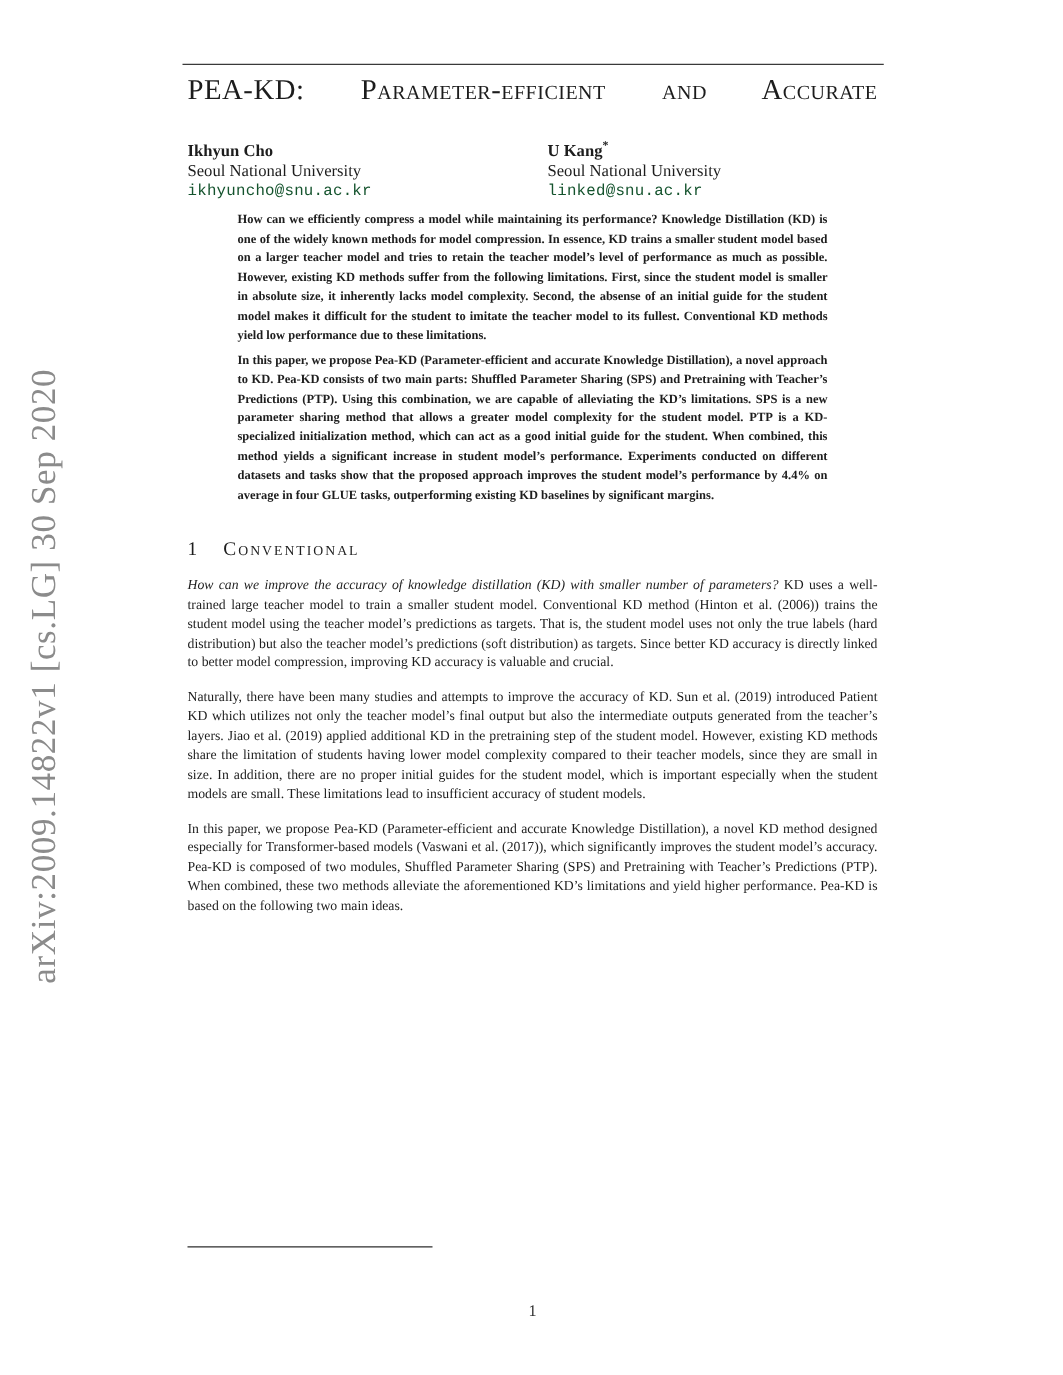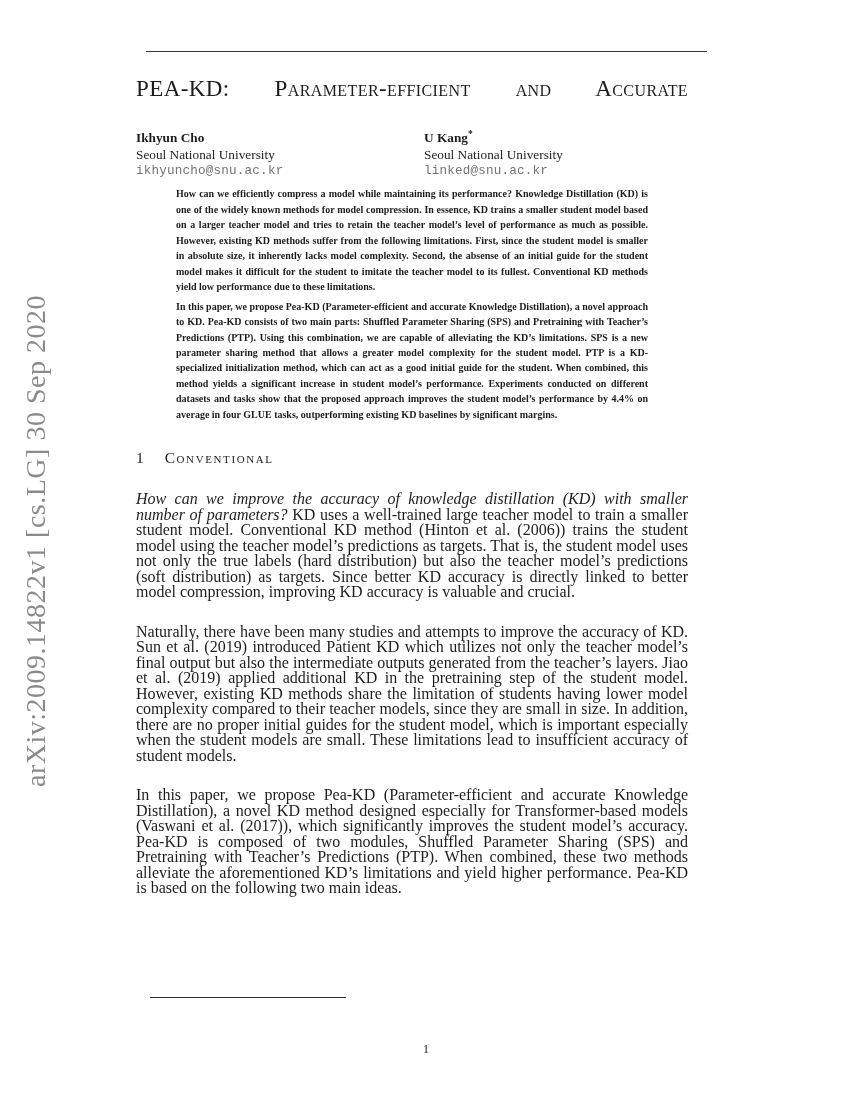--- a/index.html
+++ b/index.html
@@ -10,45 +10,45 @@
   }
   .watermark {
     position:absolute; left:36px; top:541px;
     transform:translate(-50%,-50%) rotate(-90deg);
     white-space:nowrap; font-size:28px; color:#8b8b8b; letter-spacing:0.5px;
   }
   .top-rule {
     position:absolute; left:146px; top:51px; width:561px; height:0;
     border-top:1.6px solid #3a3a3a;
   }
-  .content { position:absolute; left:136px; top:0; width:552px; padding-top:74px; }
+  .content { position:absolute; left:150px; top:0; width:552px; padding-top:57px; }
 
   .title { font-size:23px; line-height:30px; font-weight:normal;
            font-variant:small-caps; letter-spacing:0.4px; color:#1c1c1c; }
   .title-line1 { display:block; text-align:justify; text-align-last:justify; }
   .title-line2 { display:block; }
 
   .authors { margin-top:22px; display:flex; }
   .author { width:288px; font-size:13.3px; line-height:17px; }
   .author:last-child { width:auto; }
   .author-name { font-weight:bold; }
   .author-name sup { font-size:9.5px; }
-  .author-email { font-family:"Liberation Mono", monospace; font-size:12.6px; letter-spacing:0.2px; color:#737373; }
+  .author-email { font-family:"Liberation Mono", monospace; font-size:12.6px; letter-spacing:0.2px; color:#14532d; }
 
   .abstract-heading { margin-top:40px; text-align:center; font-variant:small-caps;
                       font-size:15.5px; letter-spacing:2px; }
   .abstract { margin:6px 40px 0 40px; }
   .abstract p { font-size:10px; line-height:15.45px; text-align:justify;font-weight:bold; }
   .abstract p + p { margin-top:4px; }
 
   .section-heading { margin-top:27px; font-size:15.5px; font-weight:normal; }
   .sec-num { display:inline-block; }
   .sec-title { font-variant:small-caps; letter-spacing:1.6px; margin-left:17px; }
 
-  .body-p { margin-top:24px; font-size:16px; line-height:15.5px; text-align:justify; }
+  .body-p { margin-top:12px; font-size:11px; line-height:15.5px; text-align:justify; }
   .body-p em { font-style:italic; }
 
   .footnote { position:absolute; left:150px; top:997px; width:552px; font-size:12.3px; }
   .footnote-rule { width:196px; border-top:1.2px solid #2e2e2e; margin-bottom:3px; }
   .footnote-text { padding-left:13px; }
   .footnote-text sup { font-size:8.5px; }
 
   .page-number { position:absolute; left:150px; top:1041px; width:552px;
                  text-align:center; font-size:13px; color:#333; }
 </style>

